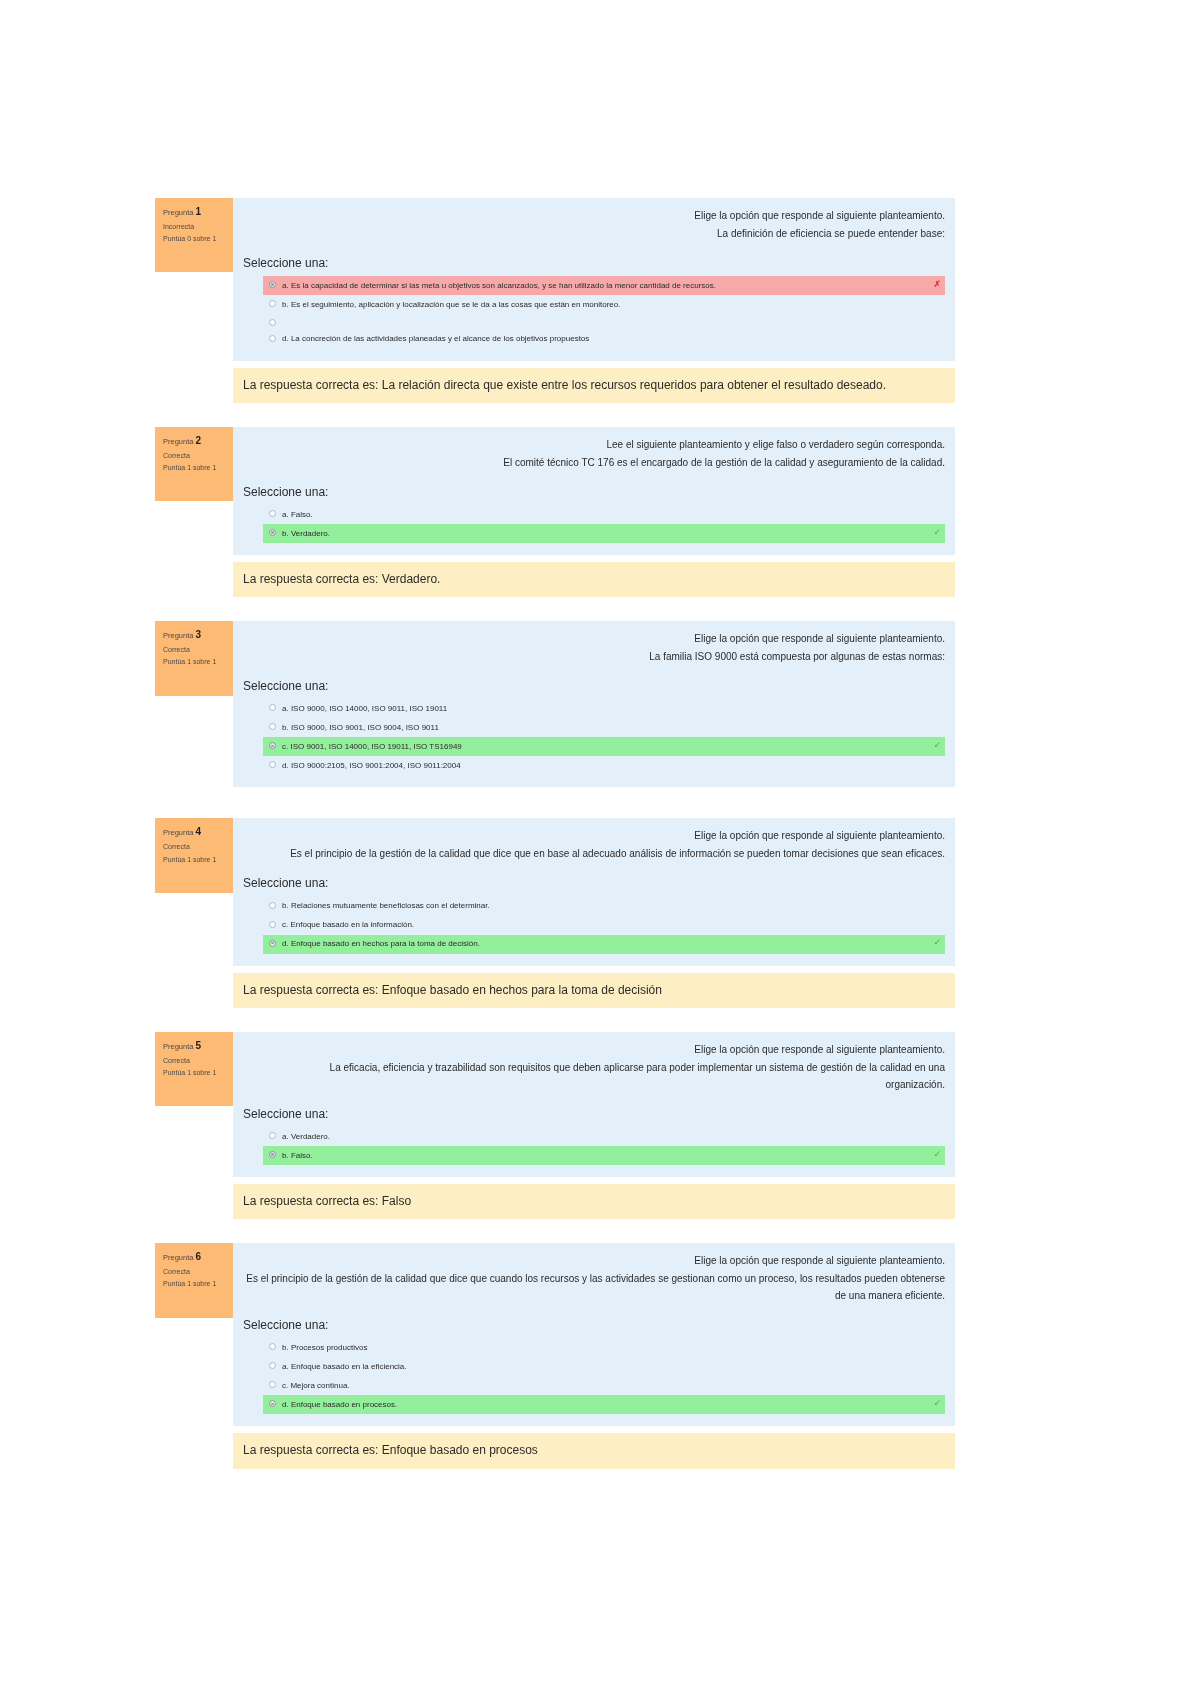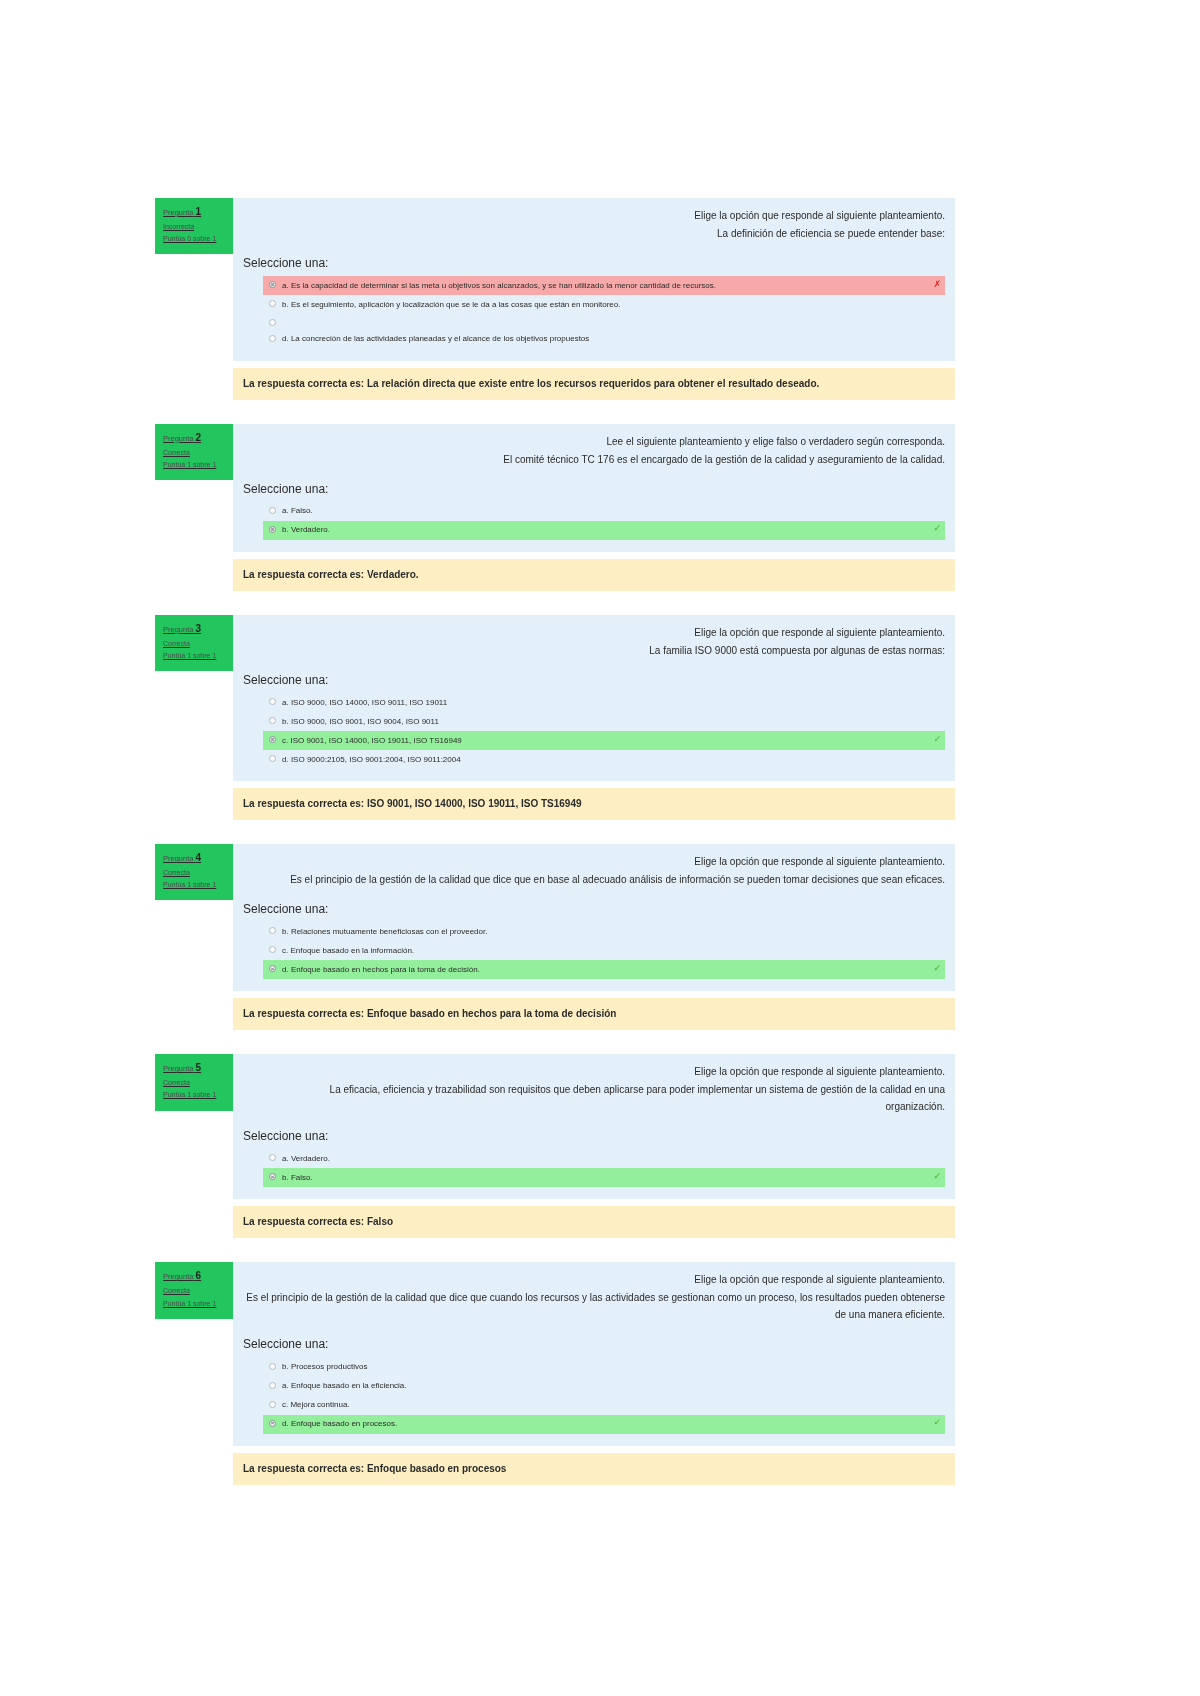--- a/index.html
+++ b/index.html
@@ -23,25 +23,24 @@
     width:800px;
   }
   .question{
     display:flex;
     align-items:flex-start;
     margin-bottom:24px;
   }
   .q-info{
     width:78px;
     flex:0 0 78px;
-    background:#22c55e;
-    padding:6px 8px 10px 8px;
+    background:#fdba74;
+    padding:6px 8px 28px 8px;
     box-sizing:border-box;
     min-height:52px;
-    text-decoration:underline;
   }
   .q-info .qno{
     font-size:7.5px;
     color:#4a4a4a;
     line-height:1.5;
     white-space:nowrap;
   }
   .q-info .qno b{
     font-size:10px;
     color:#1f1f1f;
@@ -129,25 +128,24 @@
     margin-left:5px;
     font-size:9px;
     font-weight:bold;
     line-height:1;
   }
   .mark.tick{color:#4caf2e;}
   .mark.cross{color:#e02020;}
   .q-feedback{
     background:#fdefc3;
     padding:8px 10px;
-    font-size:10px;
+    font-size:12px;
     line-height:1.6;
     color:#2b2b2b;
     box-sizing:border-box;
-    font-weight:bold;
   }
   .gap{height:7px;}
 </style>
 </head>
 <body>
 
 <div class="page">
   <div class="quiz" id="quiz-list">
       <div class="question">
         <div class="q-info">
@@ -235,38 +233,37 @@
                 <span class="answer-label">c. ISO 9001, ISO 14000, ISO 19011, ISO TS16949</span>
                 <span class="mark tick">✓</span>
               </li>
               <li class="answer">
                 <span class="radio"></span>
                 <span class="answer-label">d. ISO 9000:2105, ISO 9001:2004, ISO 9011:2004</span>
               </li>
             </ul>
           </div>
           <div class="gap"></div>
-          <div class="q-feedback">La respuesta correcta es: ISO 9001, ISO 14000, ISO 19011, ISO TS16949</div>
         </div>
       </div>
       <div class="question">
         <div class="q-info">
           <div class="qno"><span>Pregunta</span> <b>4</b></div>
           <div class="qstate">Correcta</div>
           <div class="qgrade">Puntúa 1 sobre 1</div>
         </div>
         <div class="q-body">
           <div class="q-content">
             <p class="q-text indent">Elige la opción que responde al siguiente planteamiento.</p>
             <p class="q-text">Es el principio de la gestión de la calidad que dice que en base al adecuado análisis de información se pueden tomar decisiones que sean eficaces.</p>
             <div class="q-prompt">Seleccione una:</div>
             <ul class="answers">
               <li class="answer">
                 <span class="radio"></span>
-                <span class="answer-label">b. Relaciones mutuamente beneficiosas con el proveedor.</span>
+                <span class="answer-label">b. Relaciones mutuamente beneficiosas con el determinar.</span>
               </li>
               <li class="answer">
                 <span class="radio"></span>
                 <span class="answer-label">c. Enfoque basado en la información.</span>
               </li>
               <li class="answer correct">
                 <span class="radio checked"></span>
                 <span class="answer-label">d. Enfoque basado en hechos para la toma de decisión.</span>
                 <span class="mark tick">✓</span>
               </li>

